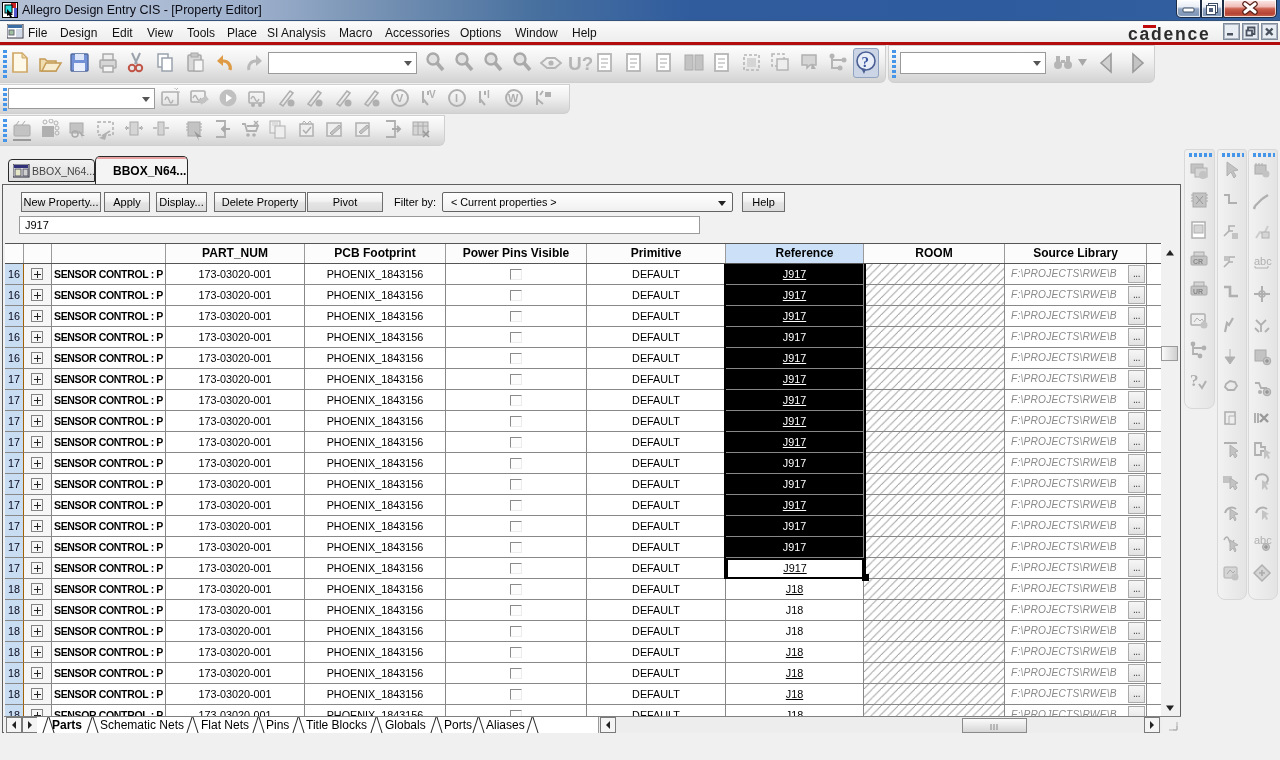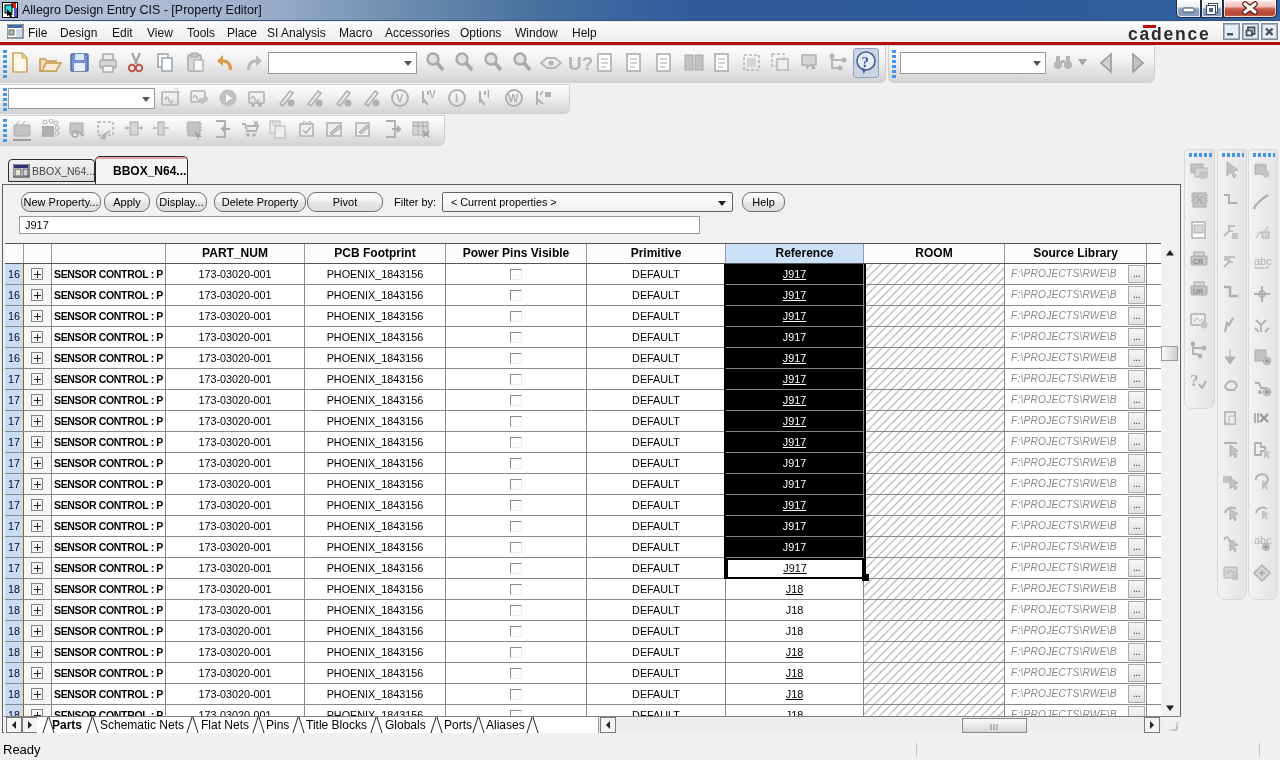--- a/index.html
+++ b/index.html
@@ -27,21 +27,21 @@
 .handle{width:4px;background-image:repeating-linear-gradient(#4596e8 0 3px,rgba(0,0,0,0) 3px 5px);}
 .combo{background:#fff;border:1px solid #9a9a9a;}
 .combo .arr{position:absolute;right:4px;top:50%;margin-top:-2px;width:0;height:0;border:4px solid transparent;border-top:5px solid #555;}
 
 .dtab{font-size:12px;}
 #dtab1{left:8px;top:159px;width:87px;height:23px;background:linear-gradient(#f2f2f2,#dcdcdc);border:1px solid #2a2a2a;border-radius:4px 4px 0 0;color:#333;}
 #dtab2{left:95px;top:156px;width:93px;height:28px;background:#f4f4f4;border:1px solid #2a2a2a;border-bottom:none;border-radius:5px 5px 0 0;font-weight:bold;color:#000;}
 #dtab2 .red{position:absolute;left:1px;top:0px;right:1px;height:2px;background:#e8a0a0;border-radius:4px 4px 0 0;}
 
 #panel{left:2px;top:184px;width:1179px;height:549px;background:#f1f1f1;border:1px solid #5f5f5f;}
-.pbtn{top:7px;height:20px;background:linear-gradient(#fefefe,#f2f2f2 45%,#e4e4e4 55%,#dcdcdc);border:1px solid #6e6e6e;border-radius:9px;font-size:11px;color:#000;text-align:center;white-space:nowrap;overflow:hidden;}
+.pbtn{top:7px;height:20px;background:linear-gradient(#fefefe,#f2f2f2 45%,#e4e4e4 55%,#dcdcdc);border:1px solid #6e6e6e;border-radius:0;font-size:11px;color:#000;text-align:center;white-space:nowrap;overflow:hidden;}
 #filterlbl{left:391px;top:11px;font-size:11px;color:#000;}
 #filtercombo{left:439px;top:7px;width:291px;height:20px;background:linear-gradient(#fff,#f0f0f0);border:1px solid #636363;border-radius:2px;font-size:12px;}
 #filtercombo span{position:absolute;left:8px;top:3px;font-size:10.8px;}
 #filtercombo .arr{position:absolute;left:auto;right:6px;top:8px;width:0;height:0;border:4px solid transparent;border-top:5px solid #222;}
 #jinput{left:16px;top:31px;width:681px;height:18px;background:#fff;border:1px solid #9a9a9a;font-size:11px;}
 #jinput span{position:absolute;left:5px;top:2px;}
 
 #tbl{left:2px;top:58px;width:1158px;height:473px;background:#fff;}
 .hd{top:1px;height:19px;background:#fcfcfc;border-right:1px solid #9b9b9b;font-size:12px;font-weight:bold;text-align:center;line-height:19px;color:#000;}
 #hdtop{left:0;top:0;width:1156px;height:1px;background:#555;}
@@ -1054,18 +1054,12 @@
     </svg>
 <svg class="abs" style="left:1221px;top:563px" width="22" height="23">
       <rect x="3" y="4" width="13" height="11" rx="1" fill="#d5d5d5" stroke="#b0b0b0"></rect>
       <path d="M6 11 l3 -4 l3 3 l2 -2" fill="none" stroke="#aaa"></path>
       <circle cx="14" cy="14" r="3.5" fill="#c3c3c3"></circle>
     </svg>
 <svg class="abs" style="left:1252px;top:563px" width="22" height="23">
       <path d="M10 2 L18 10 L10 18 L2 10 z" fill="#d5d5d5" stroke="#b0b0b0" stroke-width="1.5"></path>
       <path d="M7 10 h6 m-3 -3 v6" stroke="#aaa" stroke-width="1.6"></path>
     </svg>
-<div id="statusbar" class="abs">
-<span id="ready" class="abs">Ready</span>
-<div class="abs sdiv2" style="left:916px;top:3px;height:14px"></div>
-<div class="abs sdiv2" style="left:1259px;top:3px;height:14px"></div>
-
-</div>
 </div>
 </body></html>

